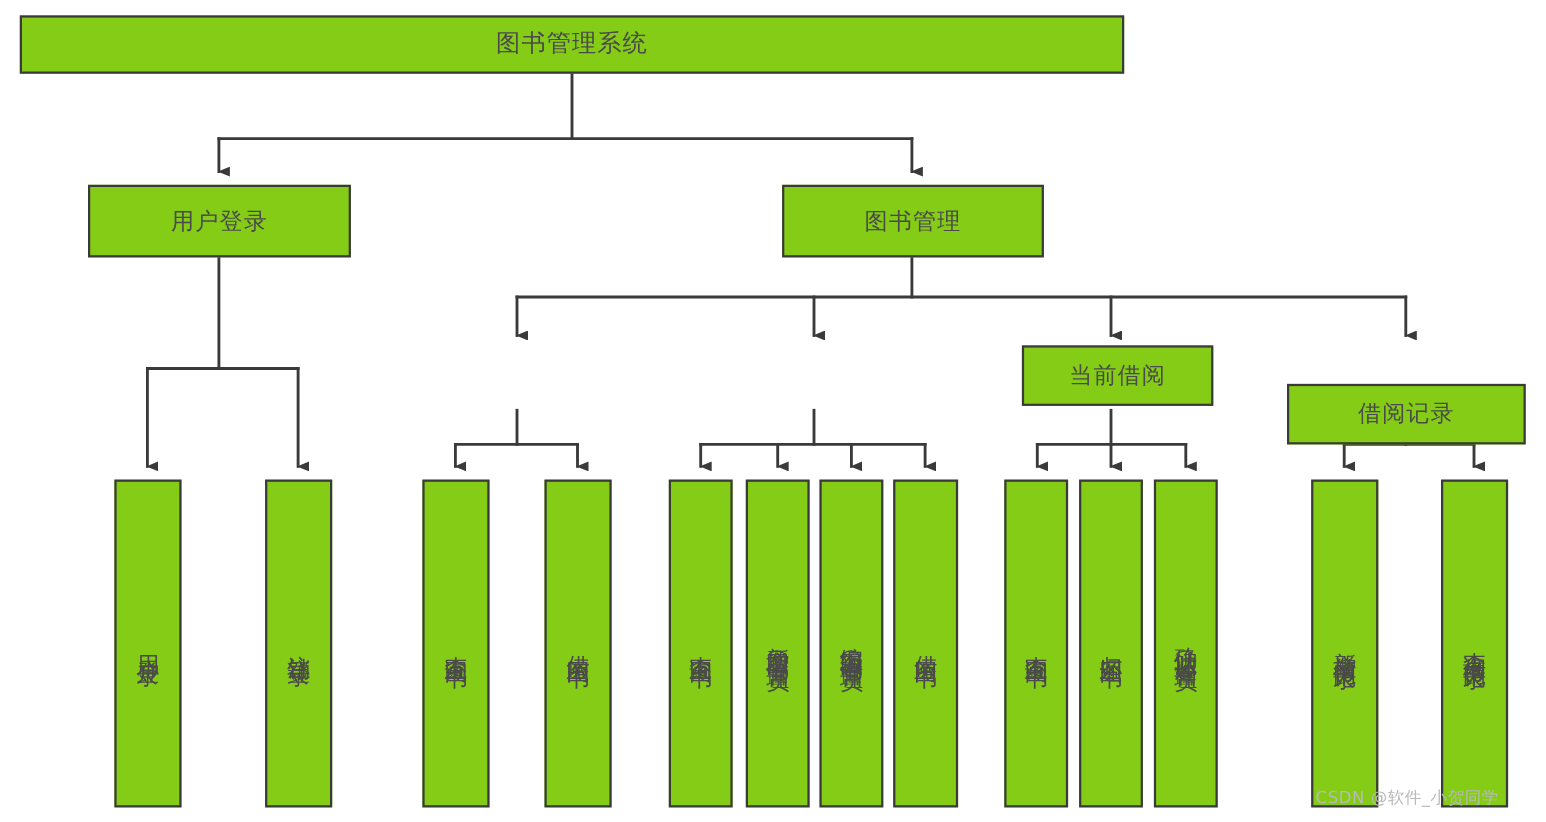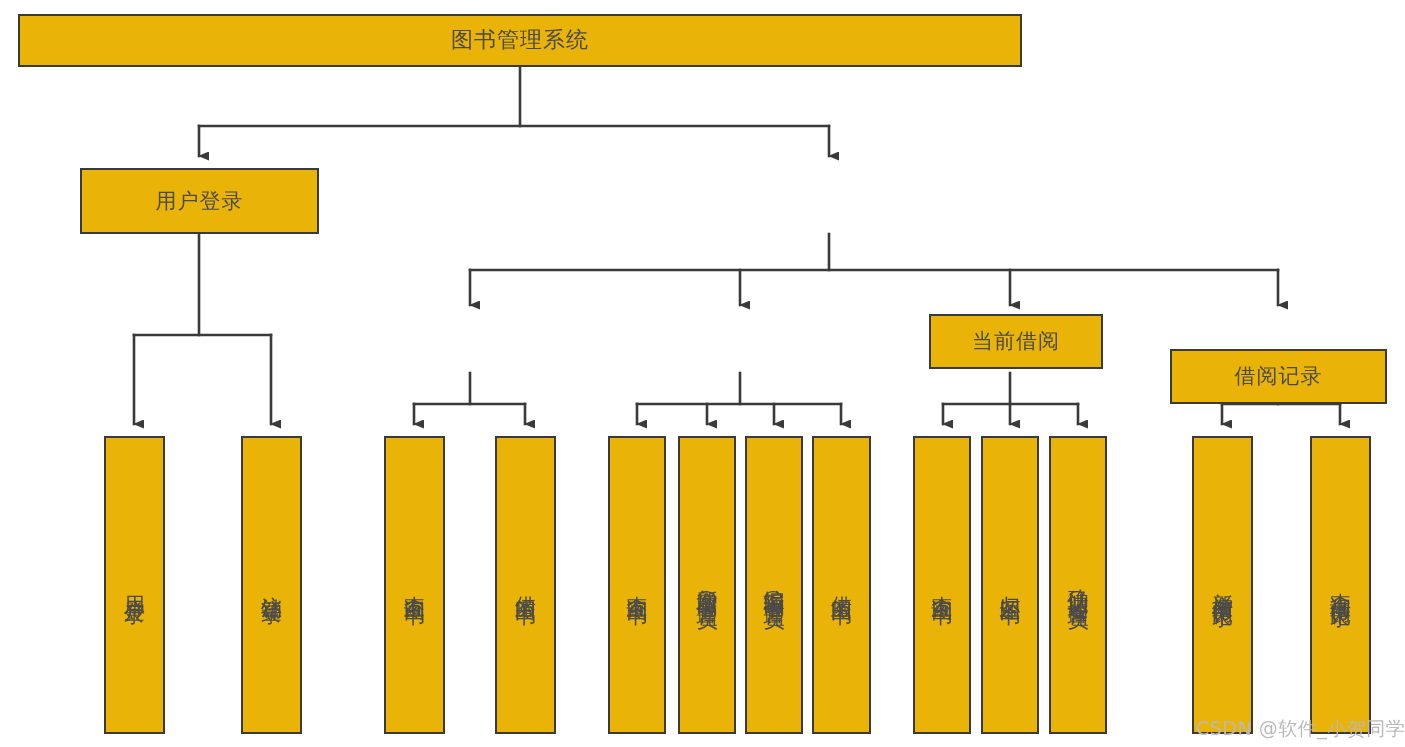--- a/index.html
+++ b/index.html
@@ -18,21 +18,21 @@
   svg#wires{
     position:absolute;
     left:0; top:0;
     width:1405px;
     height:747px;
     pointer-events:none;
   }
   .node{
     position:absolute;
     box-sizing:border-box;
-    background:#eab308;
+    background:#84cc16;
     border:2px solid #3a3a3a;
     display:flex;
     align-items:center;
     justify-content:center;
     text-align:right;
     color:#4a4a4a;
   }
   .node .lbl{
     display:block;
     line-height:1.28;
@@ -48,21 +48,21 @@
   .node-leaf .lbl{
     writing-mode:vertical-rl;
     text-orientation:upright;
     font-size:21px;
     line-height:1.34;
     letter-spacing:3px;
     white-space:nowrap;
   }
   .watermark{
     position:absolute;
-    font-size:19px;
+    font-size:15px;
     color:#b9b9b9;
     letter-spacing:0.5px;
     white-space:nowrap;
     user-select:none;
   }
 </style>
 </head>
 <body>
 
 <div id="canvas">
@@ -120,20 +120,23 @@
     </g>
   </svg>
 
   <div class="node node-root" style="left:18px; top:14px; width:1004px; height:53px;">
     <span class="lbl">图书管理系统</span>
   </div>
 
   <div class="node node-l2" style="left:80px; top:168px; width:239px; height:66px;">
     <span class="lbl">用户登录</span>
   </div>
+  <div class="node node-l2" style="left:711px; top:168px; width:238px; height:66px;">
+    <span class="lbl">图书管理</span>
+  </div>
 
   <div class="node node-l3" style="left:901px; top:314px; width:174px; height:55px;margin-left:28px;">
     <span class="lbl">当前借阅</span>
   </div>
   <div class="node node-l3" style="left:1170px; top:318px; width:217px; height:55px;margin-top:31px;">
     <span class="lbl">借阅记录</span>
   </div>
 
   <div class="node node-leaf" style="left:104px; top:436px; width:61px; height:298px;">
     <span class="lbl">用户登录</span>

